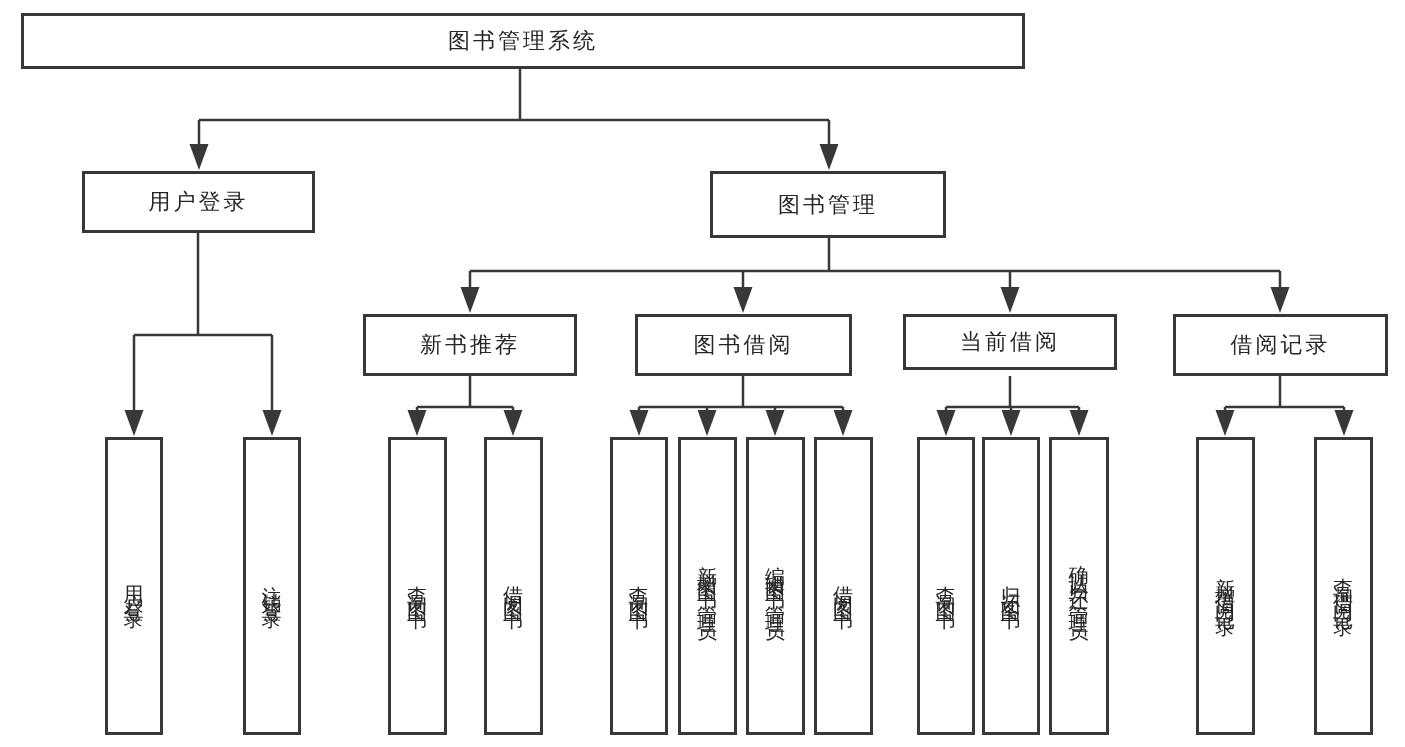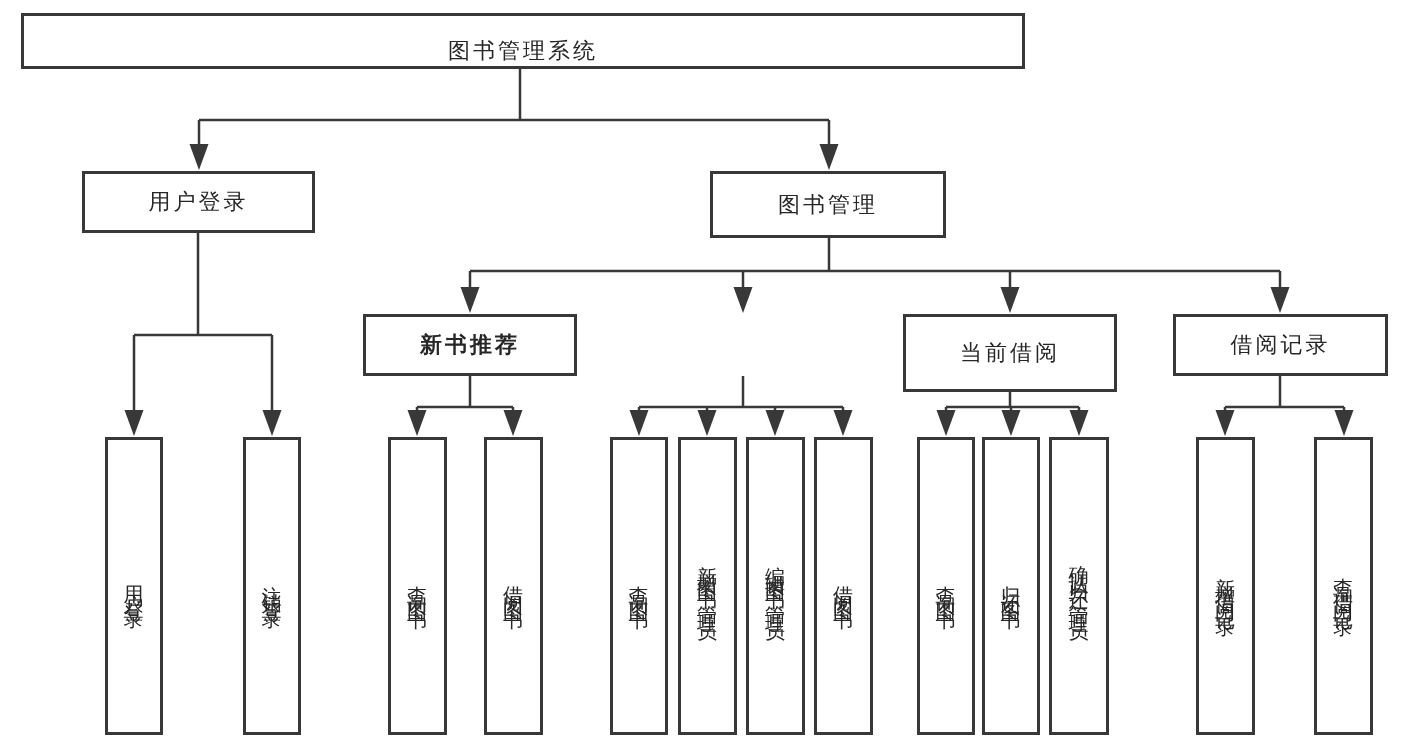--- a/index.html
+++ b/index.html
@@ -42,26 +42,26 @@
     font-size: 20px;
   }
   .leaf .vtext {
     writing-mode: vertical-rl;
     text-orientation: mixed;
     letter-spacing: 8px;
     line-height: 1;
     white-space: nowrap;
   }
   
-  .n-root   { left: 21px;   top: 13px;  width: 1004px; height: 56px; align-items: flex-end; }
+  .n-root   { left: 21px;   top: 13px;  width: 1004px; height: 56px; }
   .n-login  { left: 82px;   top: 171px; width: 233px;  height: 62px; }
   .n-mgmt   { left: 710px;  top: 171px; width: 236px;  height: 67px; }
-  .n-nbr    { left: 363px;  top: 314px; width: 214px;  height: 62px; font-weight: bold; }
+  .n-nbr    { left: 363px;  top: 314px; width: 214px;  height: 62px; }
   .n-bb     { left: 635px;  top: 314px; width: 217px;  height: 62px; }
-  .n-cb     { left: 903px;  top: 314px; width: 214px;  height: 78px; }
+  .n-cb     { left: 903px;  top: 314px; width: 214px;  height: 56px; }
   .n-br     { left: 1173px; top: 314px; width: 215px;  height: 62px; }
   .lf       { top: 437px; height: 298px; width: 58px; }
   .lf-1  { left: 105px; }
   .lf-2  { left: 243px; }
   .lf-3  { left: 388px;  width: 59px; }
   .lf-4  { left: 484px;  width: 59px; }
   .lf-5  { left: 610px; }
   .lf-6  { left: 678px;  width: 59px; }
   .lf-7  { left: 746px;  width: 59px; }
   .lf-8  { left: 814px;  width: 59px; }
@@ -134,20 +134,23 @@
   <div class="box hbox n-login">
     <span>用户登录</span>
   </div>
   <div class="box hbox n-mgmt">
     <span>图书管理</span>
   </div>
 
   <div class="box hbox n-nbr">
     <span>新书推荐</span>
   </div>
+  <div class="box hbox n-bb">
+    <span>图书借阅</span>
+  </div>
   <div class="box hbox n-cb">
     <span>当前借阅</span>
   </div>
   <div class="box hbox n-br">
     <span>借阅记录</span>
   </div>
 
   <div class="box leaf lf lf-1">
     <span class="vtext">用户登录</span>
   </div>

